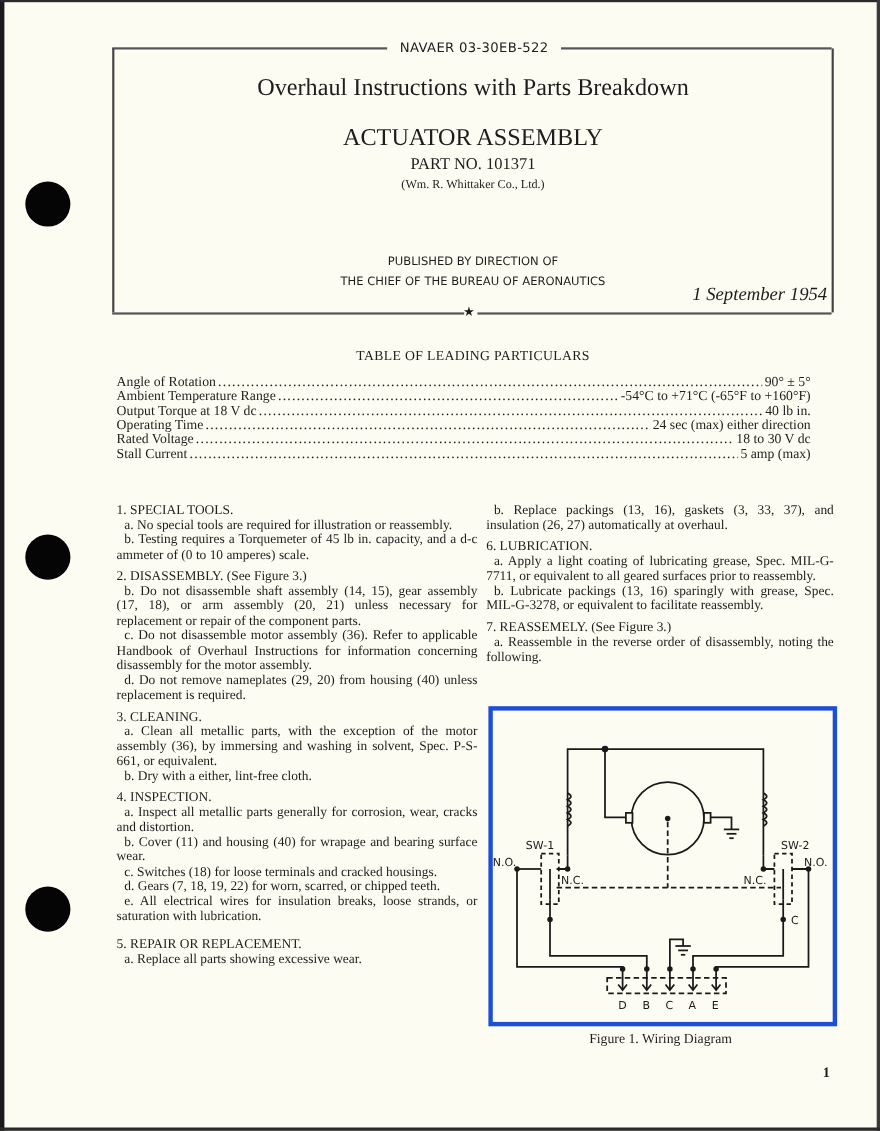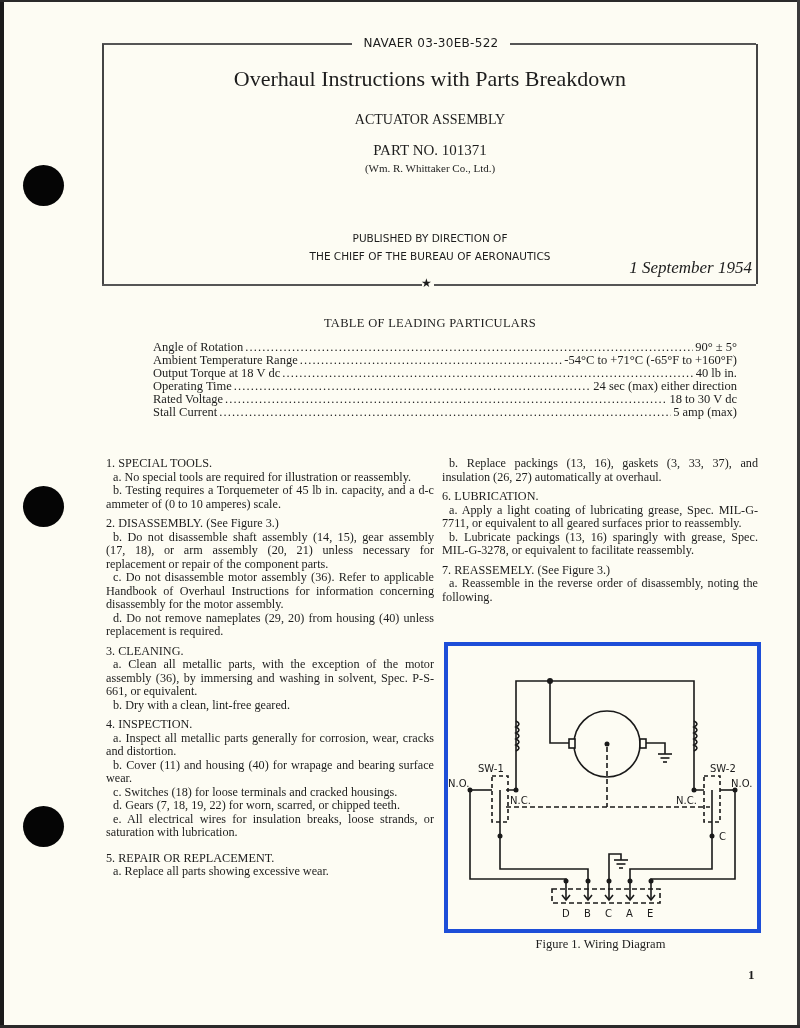--- a/index.html
+++ b/index.html
@@ -19,38 +19,38 @@
       position: absolute; left: 102px; top: 44px; width: 652px; height: 240px;
       border-left: 2px solid #444; border-right: 2px solid #444;
     }
     .rule-top-left { position: absolute; left: 102px; top: 43px; width: 250px; height: 2px; background: #555; }
     .rule-top-right { position: absolute; left: 510px; top: 43px; width: 246px; height: 2px; background: #555; }
     .doc-number {
       position: absolute; left: 352px; top: 36px; width: 158px; text-align: center;
       font-family: "DejaVu Sans", sans-serif; font-size: 12px; letter-spacing: 0.3px;
     }
     .title-main { position: absolute; left: 102px; top: 66px; width: 656px; text-align: center; font-size: 22px; }
-    .title-assembly { position: absolute; left: 102px; top: 112px; width: 656px; text-align: center; font-size: 14px; }
+    .title-assembly { position: absolute; left: 102px; top: 112px; width: 656px; text-align: center; font-size: 22px; }
     .title-part { position: absolute; left: 102px; top: 142px; width: 656px; text-align: center; font-size: 15px; }
     .title-maker { position: absolute; left: 102px; top: 162px; width: 656px; text-align: center; font-size: 11px; }
     .published {
       position: absolute; left: 102px; top: 229px; width: 656px; text-align: center;
       font-family: "DejaVu Sans", sans-serif; font-size: 10.5px; line-height: 18px;
     }
     .pub-date { position: absolute; right: 48px; top: 258px; font-size: 17px; font-style: italic; }
     .rule-bottom-left { position: absolute; left: 102px; top: 284px; width: 320px; height: 2px; background: #555; }
     .rule-bottom-right { position: absolute; left: 434px; top: 284px; width: 322px; height: 2px; background: #555; }
     .star { position: absolute; left: 421px; top: 276px; font-size: 12px; line-height: 14px; }
 
     .table-title {
       position: absolute; left: 102px; top: 316px; width: 656px; text-align: center;
       font-size: 12.5px; letter-spacing: 0.3px;
     }
     .particulars { position: absolute; left: 106px; top: 341px; width: 631px; }
-    .p-row { display: flex; align-items: baseline; font-size: 12.5px; line-height: 12.9px; white-space: nowrap; margin-left: 47px; }
+    .p-row { display: flex; align-items: baseline; font-size: 12.5px; line-height: 12.9px; white-space: nowrap; }
     .p-label { flex: none; }
     .p-dots { flex: 1; overflow: hidden; margin: 0 2px; letter-spacing: 2px; }
     .p-dots::before { content: ". . . . . . . . . . . . . . . . . . . . . . . . . . . . . . . . . . . . . . . . . . . . . . . . . . . . . . . . . . . . . . . . . . . . . . . . . . . . . . . . . . . . . . . . . . . . . . . . . . . . . . . . . . . . . . . . . . . . . . . . . . . . . . . . . . ."; letter-spacing: -1px; }
     .p-value { flex: none; }
 
     .col { position: absolute; font-size: 12.2px; line-height: 13.5px; }
     .col-left { left: 106px; top: 457px; width: 328px; }
     .col-right { left: 442px; top: 457px; width: 316px; }
     .sec-head { margin-top: 0; }
     .sec-gap { margin-top: 6px; }
@@ -133,21 +133,21 @@
   <div class="para">a.  No special tools are required for illustration or reassembly.</div>
   <div class="para">b.  Testing requires a Torquemeter of 45 lb in. capacity, and a d-c ammeter of (0 to 10 amperes) scale.</div>
 
   <div class="sec-head sec-gap">2.  DISASSEMBLY.  (See Figure 3.)</div>
   <div class="para">b.  Do not disassemble shaft assembly (14, 15), gear assembly (17, 18), or arm assembly (20, 21) unless necessary for replacement or repair of the component parts.</div>
   <div class="para">c.  Do not disassemble motor assembly (36).  Refer to applicable Handbook of Overhaul Instructions for information concerning disassembly for the motor assembly.</div>
   <div class="para">d.  Do not remove nameplates (29, 20) from housing (40) unless replacement is required.</div>
 
   <div class="sec-head sec-gap">3.  CLEANING.</div>
   <div class="para">a.  Clean all metallic parts, with the exception of the motor assembly (36), by immersing and washing in solvent, Spec. P-S-661, or equivalent.</div>
-  <div class="para">b.  Dry with a clean, lint-free geared.</div>
+  <div class="para">b.  Dry with a either, lint-free cloth.</div>
 
   <div class="sec-head sec-gap">4.  INSPECTION.</div>
   <div class="para">a.  Inspect all metallic parts generally for corrosion, wear, cracks and distortion.</div>
   <div class="para">b.  Cover (11) and housing (40) for wrapage and bearing surface wear.</div>
   <div class="para">c.  Switches (18) for loose terminals and cracked housings.</div>
   <div class="para">d.  Gears (7, 18, 19, 22) for worn, scarred, or chipped teeth.</div>
   <div class="para">e.  All electrical wires for insulation breaks, loose strands, or saturation with lubrication.</div>
 
   <div class="sec-head" style="margin-top:12px">5.  REPAIR OR REPLACEMENT.</div>
   <div class="para">a.  Replace all parts showing excessive wear.</div>

